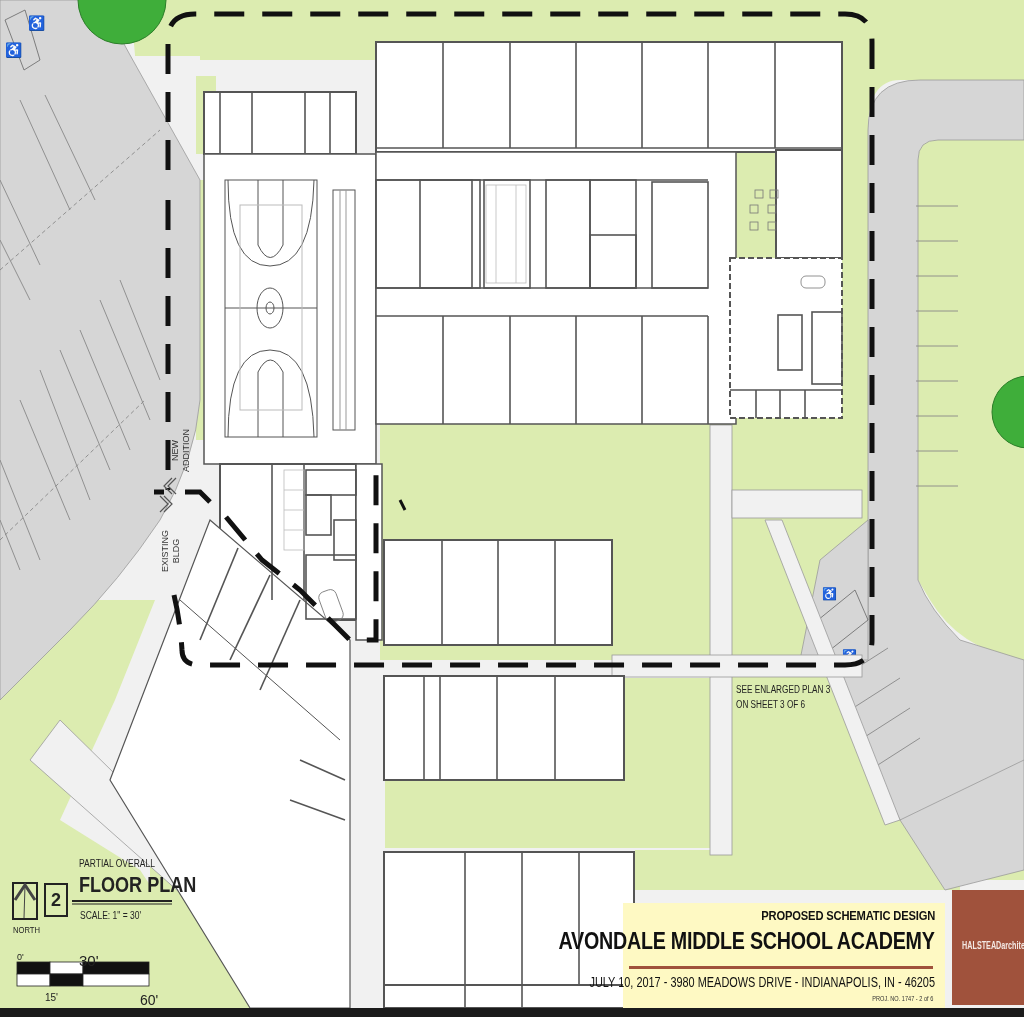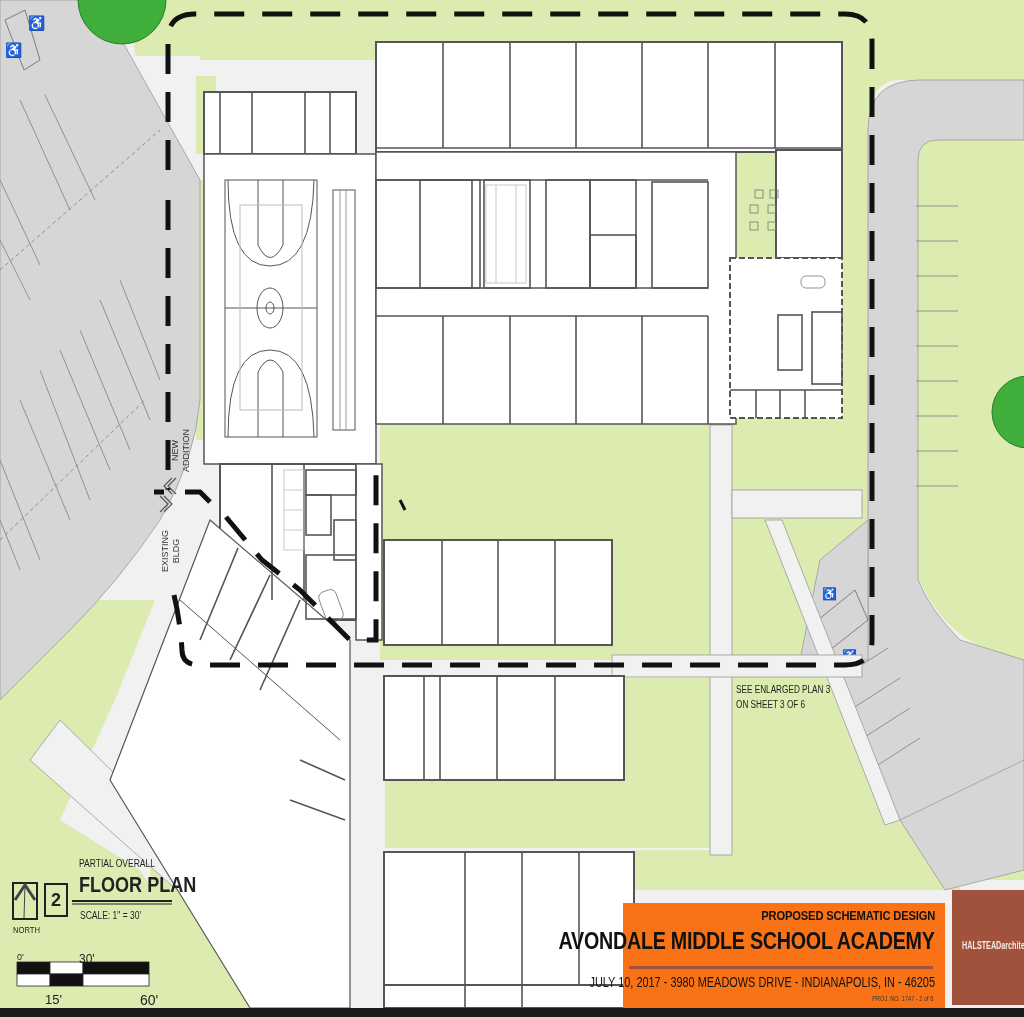--- a/index.html
+++ b/index.html
@@ -1,35 +1,35 @@
 <!DOCTYPE html>
 <html><head>
 <meta charset="utf-8">
 <style>
   html,body{margin:0;padding:0;background:#ffffff;}
   body{width:1024px;height:1017px;overflow:hidden;position:relative;font-family:"Liberation Sans",sans-serif;}
   #plan{position:absolute;left:0;top:0;width:1024px;height:1017px;}
-  .title-block{position:absolute;left:623px;top:903px;width:322px;height:105px;background:#f97316;box-sizing:border-box;}
+  .title-block{position:absolute;left:623px;top:903px;width:322px;height:105px;background:#fef9c3;box-sizing:border-box;}
   .tb-sub{position:absolute;right:10px;top:5px;font-size:13px;font-weight:bold;letter-spacing:-0.2px;color:#111;transform:scaleX(0.86);transform-origin:right top;white-space:nowrap;}
   .tb-title{position:absolute;right:10px;top:24px;font-size:24px;font-weight:bold;color:#111;transform:scaleX(0.82);transform-origin:right top;white-space:nowrap;letter-spacing:-0.3px;}
   .tb-rule{position:absolute;left:6px;right:12px;top:63px;height:3px;background:#a0523c;}
   .tb-info{position:absolute;right:10px;top:71px;font-size:14px;color:#111;transform:scaleX(0.78);transform-origin:right top;white-space:nowrap;}
   .tb-proj{position:absolute;right:12px;top:92px;font-size:7px;color:#333;transform:scaleX(0.8);transform-origin:right top;white-space:nowrap;}
   .firm-box{position:absolute;left:952px;top:890px;width:72px;height:115px;background:#a0523c;}
   .firm-name{position:absolute;left:0;top:50px;width:100%;text-align:center;font-size:10px;font-weight:bold;color:#f3e8e3;transform:scaleX(0.72);white-space:nowrap;}
   .bottom-bar{position:absolute;left:0;top:1008px;width:1024px;height:9px;background:#1b1b1b;}
   .label{position:absolute;color:#222;white-space:nowrap;}
   .lbl-partial{left:79px;top:858px;font-size:10px;transform:scaleX(0.85);transform-origin:left top;}
   .lbl-floor{left:79px;top:872px;font-size:22px;font-weight:bold;transform:scaleX(0.82);transform-origin:left top;}
   .lbl-scale{left:80px;top:910px;font-size:10px;transform:scaleX(0.85);transform-origin:left top;}
   .lbl-north{left:13px;top:925px;font-size:9px;transform:scaleX(0.85);transform-origin:left top;}
   .lbl-num{left:44px;top:883px;width:24px;height:34px;border:2px solid #222;box-sizing:border-box;font-size:18px;font-weight:bold;text-align:center;line-height:30px;}
   .lbl-s0{left:17px;top:952px;font-size:9px;}
-  .lbl-s30{left:79px;top:952px;font-size:12px;}
-  .lbl-s15{left:45px;top:992px;font-size:13px;}
+  .lbl-s30{left:79px;top:952px;font-size:15px;}
+  .lbl-s15{left:45px;top:992px;font-size:10px;}
   .lbl-s60{left:140px;top:992px;font-size:14px;}
   .lbl-enl{left:736px;top:682px;font-size:10px;line-height:15px;transform:scaleX(0.82);transform-origin:left top;}
   .lbl-rot{position:absolute;font-size:9px;color:#333;transform-origin:left top;transform:rotate(-90deg);white-space:nowrap;line-height:11px;text-align:center;}
 </style>
 </head>
 <body>
 
 <svg id="plan" viewBox="0 0 1024 1017" xmlns="http://www.w3.org/2000/svg">
 
   <rect x="0" y="0" width="1024" height="1017" fill="#f1f1f1"></rect>

